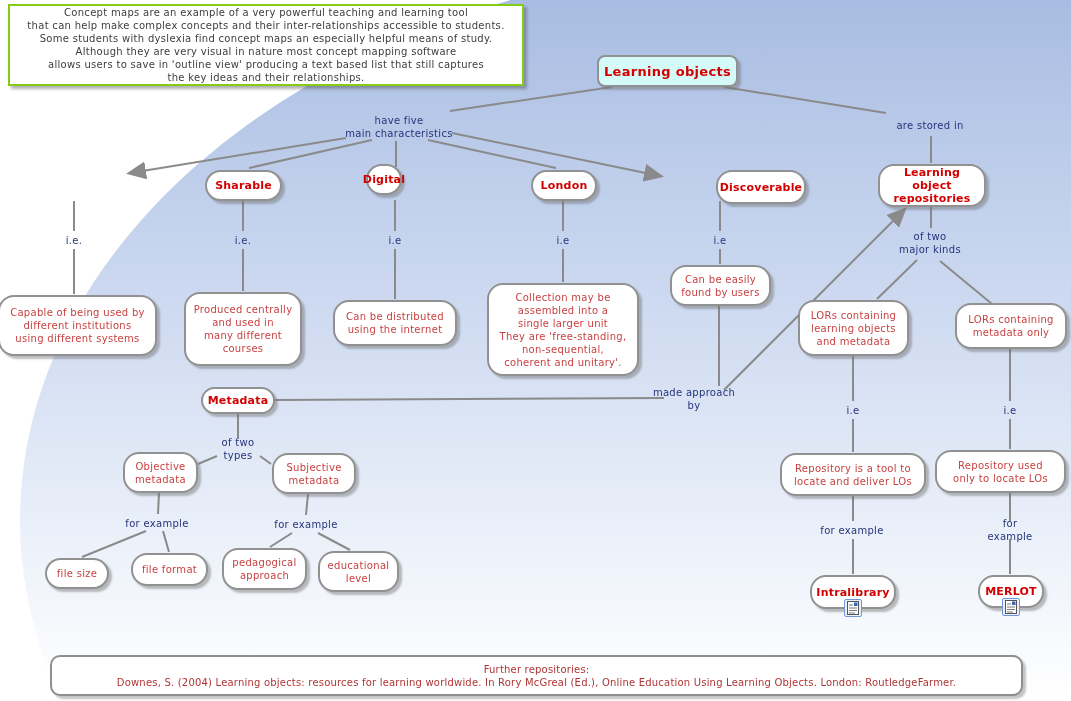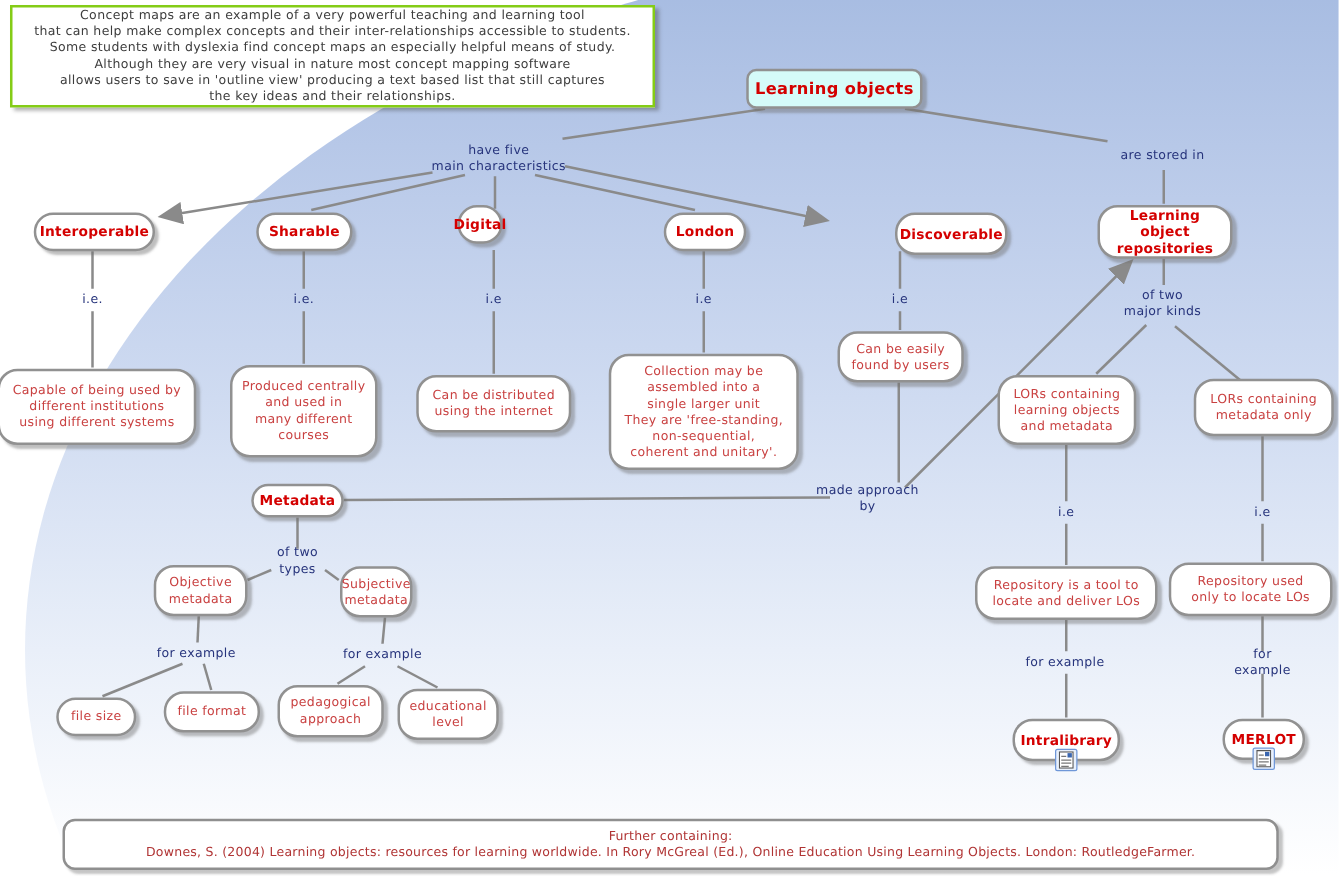--- a/index.html
+++ b/index.html
@@ -111,21 +111,20 @@
 
   <div id="intro-box">Concept maps are an example of a very powerful teaching and learning tool
 that can help make complex concepts and their inter-relationships accessible to students.
 Some students with dyslexia find concept maps an especially helpful means of study.
 Although they are very visual in nature most concept mapping software
 allows users to save in 'outline view' producing a text based list that still captures
 the key ideas and their relationships.</div>
 
   <div class="node title" style="left:597px;top:55px;width:141px;height:32px">Learning objects</div>
 
-  <div class="node head" style="left:27px;top:170px;width:97px;height:31px">Interoperable</div>
   <div class="node head" style="left:205px;top:170px;width:77px;height:31px">Sharable</div>
   <div class="node head" style="left:366px;top:164px;width:36px;height:31px">Digital</div>
   <div class="node head" style="left:531px;top:170px;width:66px;height:31px">London</div>
   <div class="node head" style="left:716px;top:170px;width:90px;height:34px">Discoverable</div>
   <div class="node head" style="left:878px;top:164px;width:108px;height:43px">Learning object
 repositories</div>
 
   <div class="node" style="left:-2px;top:295px;width:159px;height:61px">Capable of being used by
 different institutions
 using different systems</div>
@@ -140,21 +139,21 @@
   <div class="node" style="left:487px;top:283px;width:152px;height:93px">Collection may be
 assembled into a
 single larger unit
 They are 'free-standing,
 non-sequential,
 coherent and unitary'.</div>
 
   <div class="node head" style="left:201px;top:387px;width:74px;height:27px">Metadata</div>
   <div class="node" style="left:123px;top:452px;width:75px;height:41px">Objective
 metadata</div>
-  <div class="node" style="left:272px;top:453px;width:58px;height:41px">Subjective
+  <div class="node" style="left:272px;top:453px;width:84px;height:41px">Subjective
 metadata</div>
   <div class="node" style="left:45px;top:558px;width:64px;height:31px">file size</div>
   <div class="node" style="left:131px;top:553px;width:77px;height:33px">file format</div>
   <div class="node" style="left:222px;top:548px;width:85px;height:42px">pedagogical
 approach</div>
   <div class="node" style="left:318px;top:551px;width:81px;height:41px">educational
 level</div>
 
   <div class="node" style="left:798px;top:300px;width:111px;height:56px">LORs containing
 learning objects
@@ -208,16 +207,16 @@
   <div class="link-label" style="left:238px;top:449px">of two
 types</div>
   <div class="link-label" style="left:157px;top:523px">for example</div>
   <div class="link-label" style="left:306px;top:524px">for example</div>
   <div class="link-label" style="left:853px;top:410px">i.e</div>
   <div class="link-label" style="left:1010px;top:410px">i.e</div>
   <div class="link-label" style="left:852px;top:530px">for example</div>
   <div class="link-label" style="left:1010px;top:530px">for example</div>
 
   <div id="footer-box">
-    <span>Further containing:</span>
+    <span>Further repositories:</span>
     <span>Downes, S. (2004) Learning objects: resources for learning worldwide. In Rory McGreal (Ed.), Online Education Using Learning Objects. London: RoutledgeFarmer.</span>
   </div>
 </div>
 
 </body></html>

